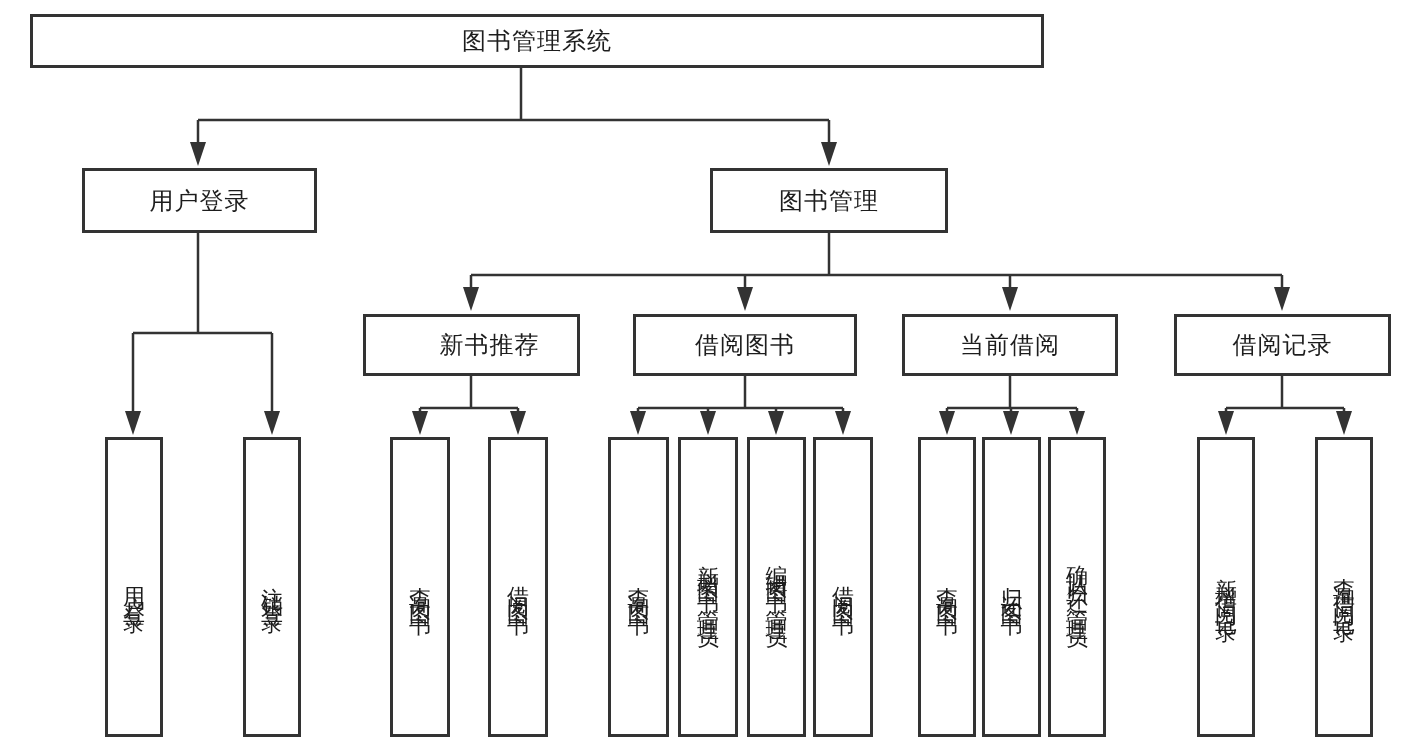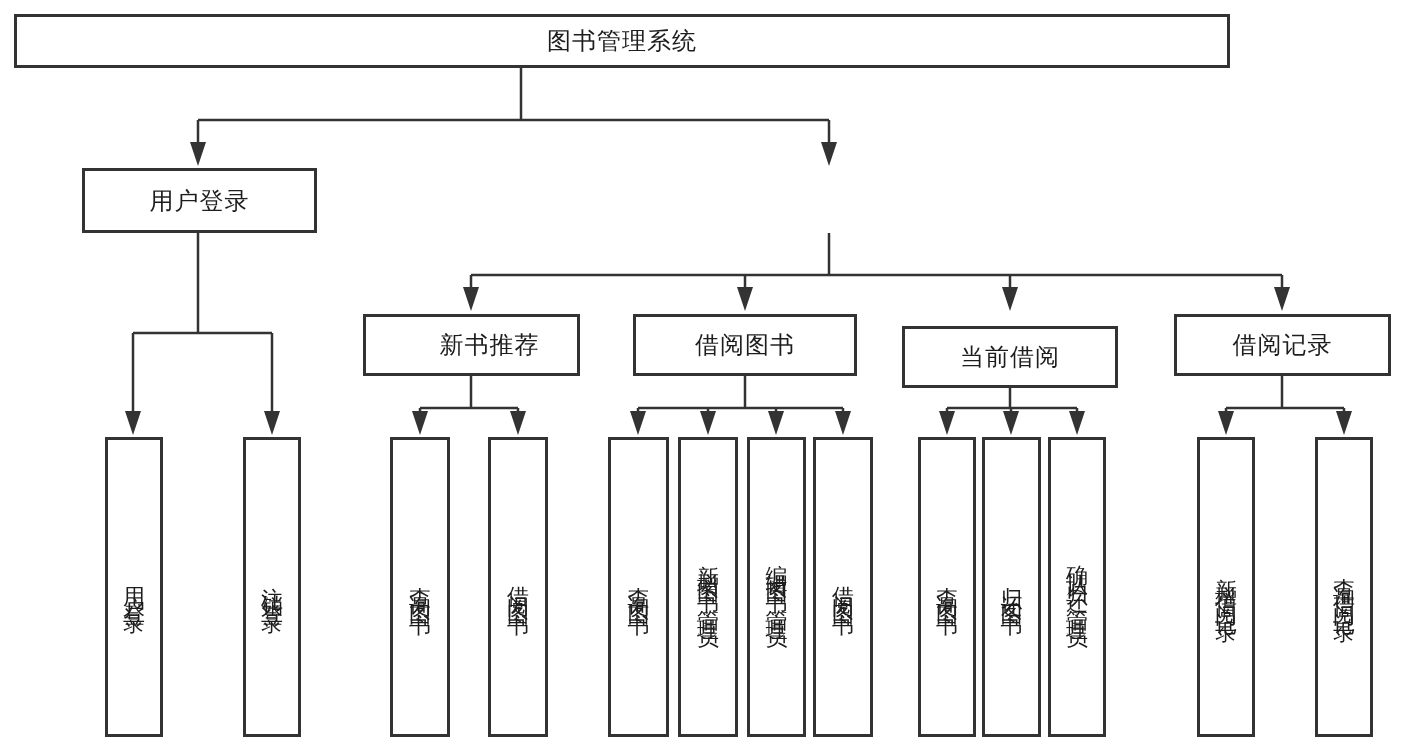--- a/index.html
+++ b/index.html
@@ -99,35 +99,38 @@
     <g>
       <line x1="1282" y1="376" x2="1282" y2="408"></line>
       <line x1="1226" y1="408" x2="1344" y2="408"></line>
       <line x1="1226" y1="408" x2="1226" y2="414"></line>
       <polygon points="1218,411 1234,411 1226,435"></polygon>
       <line x1="1344" y1="408" x2="1344" y2="414"></line>
       <polygon points="1336,411 1352,411 1344,435"></polygon>
     </g>
   </svg>
 
-  <div class="node" style="left:14px;top:14px;width:1216px;height:54px;font-family:Liberation Serif, serif;">
+  <div class="node" style="left:30px;top:14px;width:1014px;height:54px;font-family:Liberation Serif, serif;">
     <span class="h-label">图书管理系统</span>
   </div>
 
   <div class="node" style="left:82px;top:168px;width:235px;height:65px;">
     <span class="h-label">用户登录</span>
+  </div>
+  <div class="node" style="left:710px;top:168px;width:238px;height:65px;">
+    <span class="h-label">图书管理</span>
   </div>
 
   <div class="node" style="left:363px;top:314px;width:217px;height:62px;padding-left:36px;">
     <span class="h-label">新书推荐</span>
   </div>
   <div class="node" style="left:633px;top:314px;width:224px;height:62px;">
     <span class="h-label">借阅图书</span>
   </div>
-  <div class="node" style="left:902px;top:314px;width:216px;height:62px;margin-top:12px;">
+  <div class="node" style="left:902px;top:314px;width:216px;height:62px;">
     <span class="h-label">当前借阅</span>
   </div>
   <div class="node" style="left:1174px;top:314px;width:217px;height:62px;">
     <span class="h-label">借阅记录</span>
   </div>
 
   <div class="node leaf" style="left:105px;top:437px;width:58px;height:300px;">
     <span class="v-label">用户登录</span>
   </div>
   <div class="node leaf" style="left:243px;top:437px;width:58px;height:300px;">

